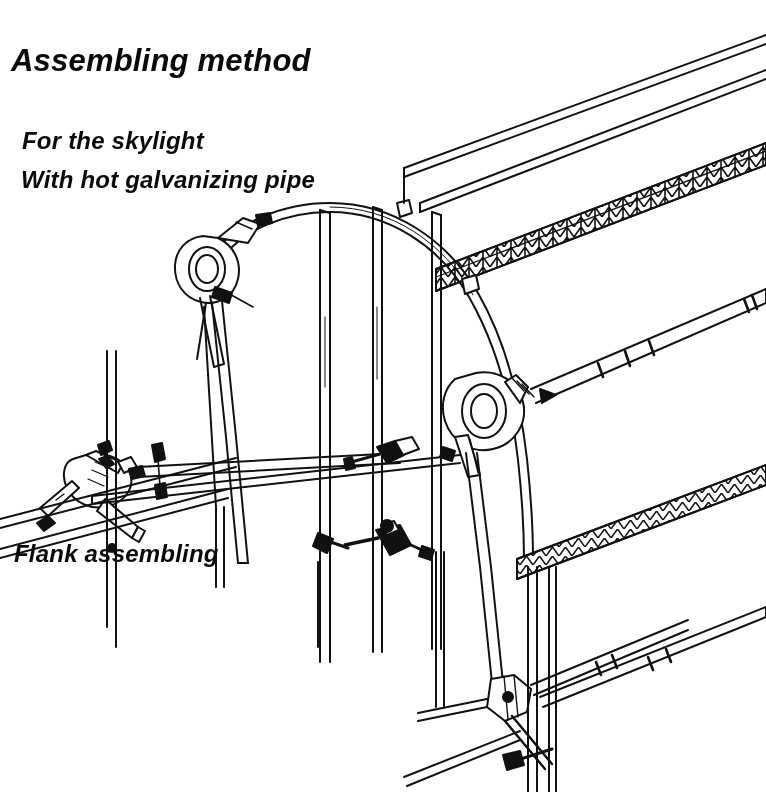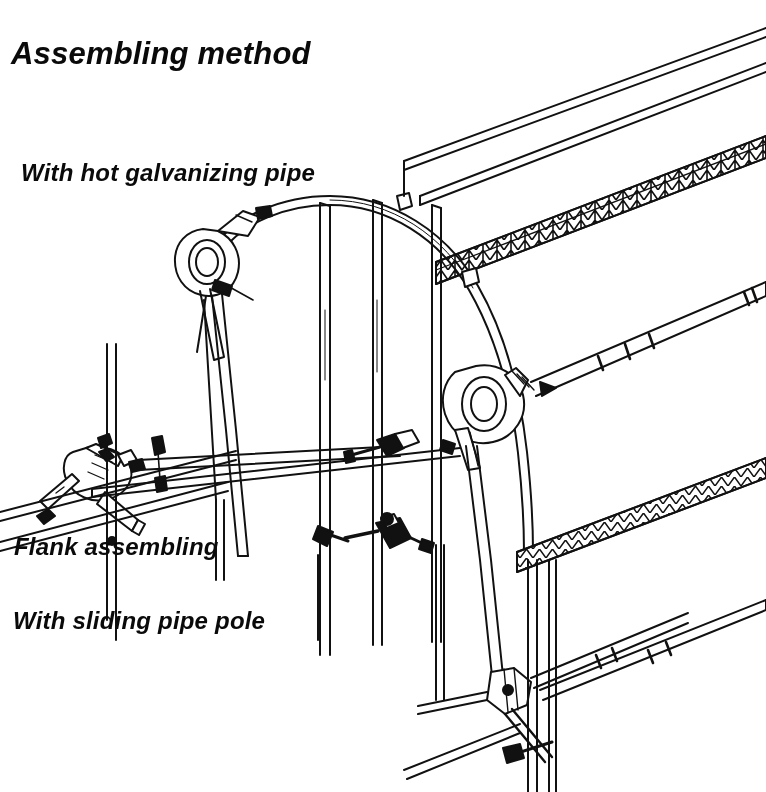--- a/index.html
+++ b/index.html
@@ -2,21 +2,21 @@
 <html><head>
 <meta charset="utf-8">
 <title>Assembling method</title>
 <style>
   html,body{margin:0;padding:0;background:#ffffff;}
   body{
     width:766px;height:792px;position:relative;overflow:hidden;
     font-family:"Liberation Sans","DejaVu Sans",sans-serif;
     background:#ffffff;
   }
-  #stage{position:absolute;inset:0;width:766px;height:596px;background:#fff;}
+  #stage{position:absolute;inset:0;width:766px;height:596px;background:#fff;margin-top:7px;}
   #art{position:absolute;left:0;top:0;width:766px;height:792px;}
 
   .txt{position:absolute;font-style:italic;font-weight:bold;color:#0a0a0a;white-space:nowrap;
        letter-spacing:.2px;}
   #title{left:11px;top:36px;font-size:31px;}
   #sub1{left:22px;top:120px;font-size:24px;}
   #sub2{left:21px;top:159px;font-size:24px;}
   #sub3{left:14px;top:533px;font-size:24px;}
   #sub4{left:13px;top:607px;font-size:24px;}
 
@@ -292,18 +292,18 @@
       </g>
       <g>
         <path d="M436 545 L436 700"></path>
         <path d="M444 545 L444 700"></path>
       </g>
 
     </g>
   </svg>
 
   <div class="txt" id="title">Assembling method</div>
+  <div class="txt" id="sub1">For the skylight</div>
   <div class="txt" id="sub2">With hot galvanizing pipe</div>
   <div class="txt" id="sub3">Flank assembling</div>
-  <div class="txt" id="sub4">With sliding pipe pole</div>
 
 
 </div>
 
 </body></html>

